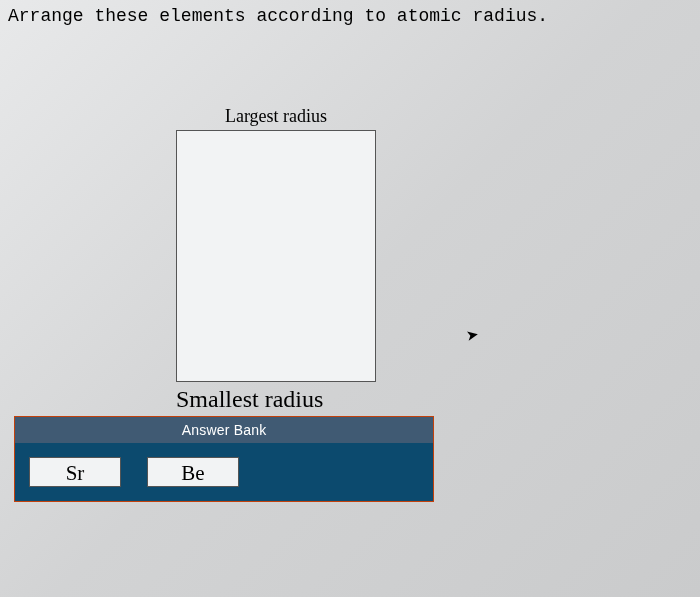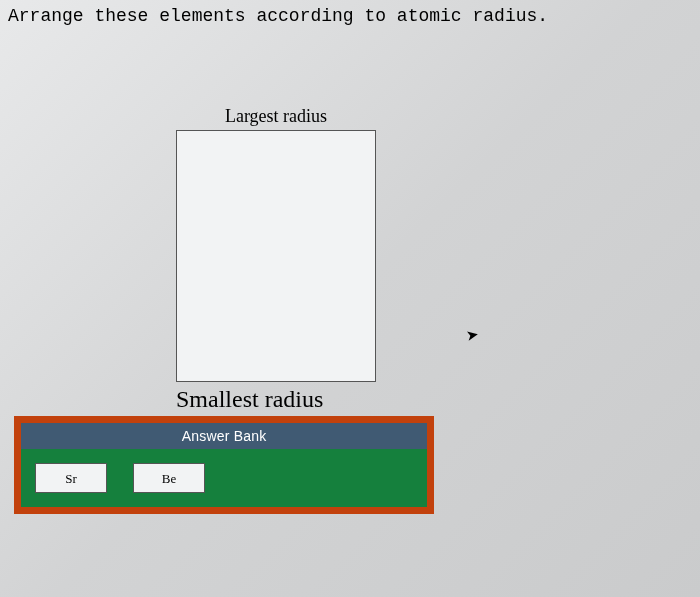--- a/index.html
+++ b/index.html
@@ -46,47 +46,47 @@
     left: 176px;
     top: 360px;
     width: 200px;
     font-size: 24px;
   }
   .answer-bank {
     position: absolute;
     left: 14px;
     top: 390px;
     width: 420px;
-    background: #15803d;
-    border: 7px solid #c2410c;
+    background: #0c4a6e;
+    border: 1px solid #c2410c;
     box-sizing: border-box;
   }
   .answer-bank-header {
     background: #405a73;
     color: #fff;
     font-family: Arial, Helvetica, sans-serif;
     font-size: 14px;
     text-align: center;
     padding: 5px 0;
     letter-spacing: .2px;
   }
   .answer-bank-body {
     padding: 14px 14px 14px 14px;
     display: flex;
     flex-wrap: wrap;
     gap: 20px 26px;
   }
   .tile {
-    width: 72px;
+    width: 92px;
     height: 30px;
     line-height: 30px;
     text-align: center;
     background: #f2f3f4;
     border: 1px solid #555;
-    font-size: 13px;
+    font-size: 21px;
     font-family: Georgia, "Times New Roman", serif;
     cursor: move;
     box-sizing: border-box;
   }
   .cursor {
     position: absolute;
     left: 466px;
     top: 300px;
     font-size: 15px;
     color: #000;

